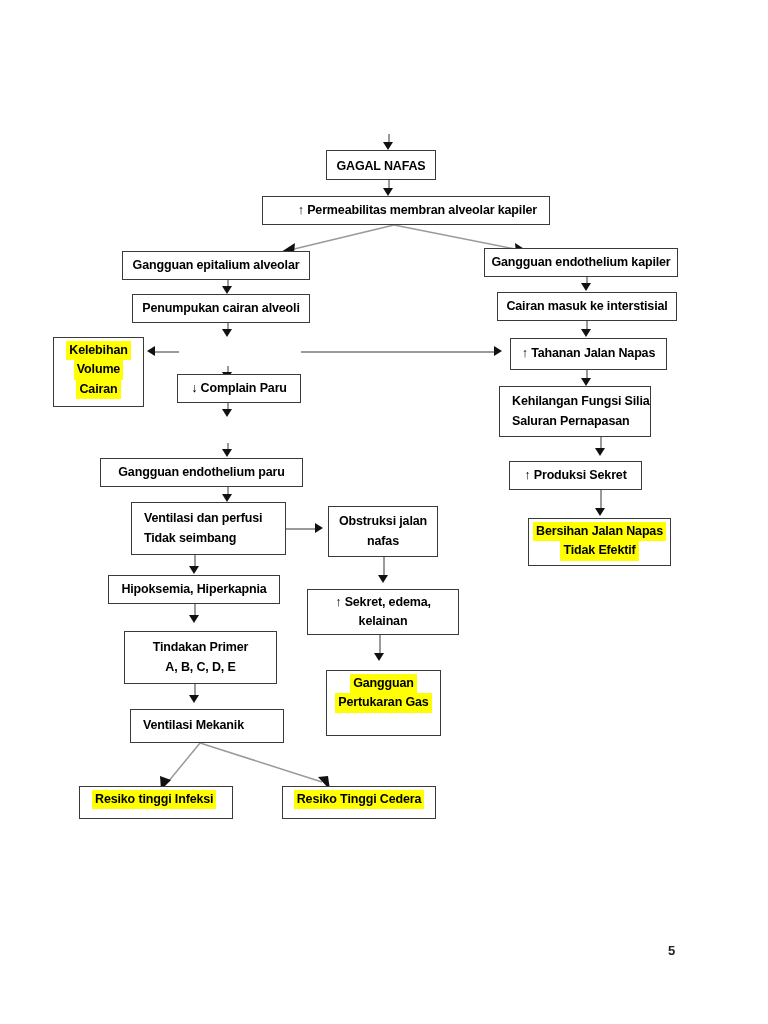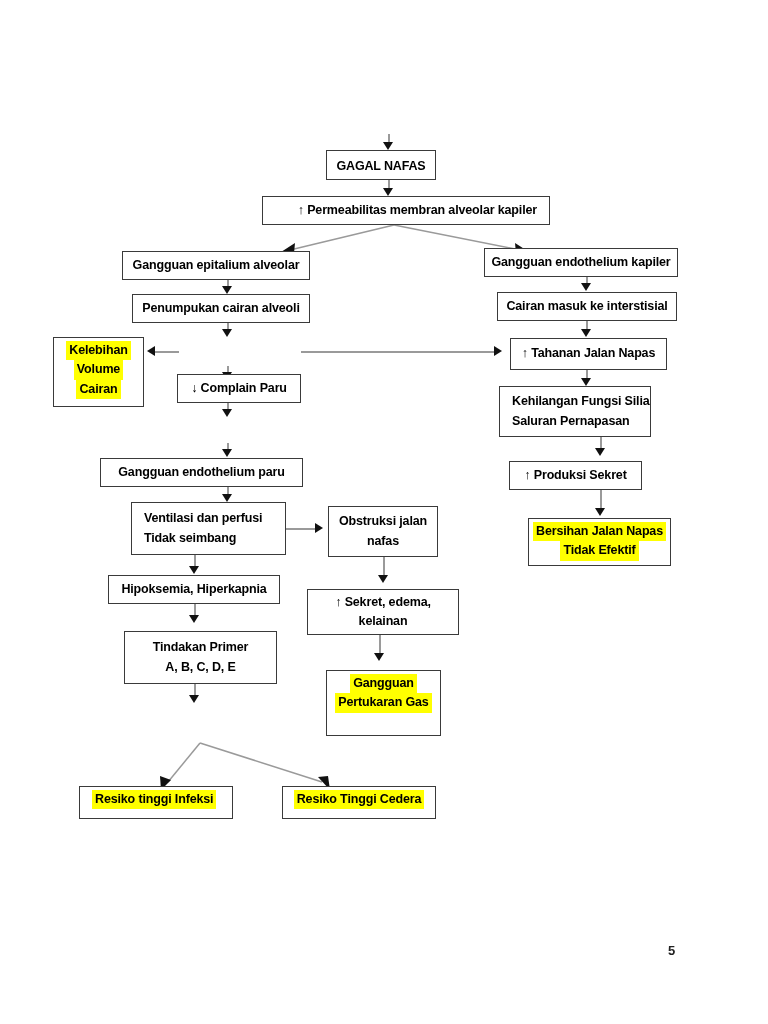--- a/index.html
+++ b/index.html
@@ -194,20 +194,23 @@
   <div class="arrow-d" style="left:189px; top:615px;"></div>
 
   <div class="node c" style="left:124px; top:631px; width:153px; height:53px;">
     <span class="ln">Tindakan Primer</span>
     <span class="ln">A, B, C, D, E</span>
   </div>
 
   <div class="vline" style="left:194px; top:684px; height:14px;"></div>
   <div class="arrow-d" style="left:189px; top:695px;"></div>
 
+  <div class="node l" style="left:130px; top:709px; width:154px; height:34px;">
+    <span class="ln">Ventilasi Mekanik</span>
+  </div>
 
   <svg class="diag" style="left:0px; top:740px;" width="768" height="60">
     <line x1="200" y1="3" x2="168" y2="42" stroke="#9a9a9a" stroke-width="1.5"></line>
     <line x1="200" y1="3" x2="322" y2="42" stroke="#9a9a9a" stroke-width="1.5"></line>
     <polygon points="161,50 160,36 171,40" fill="#111111"></polygon>
     <polygon points="330,50 318,37 328,36" fill="#111111"></polygon>
   </svg>
 
   <div class="node hlbox l" style="left:79px; top:786px; width:154px; height:33px;">
     <span class="ln hl">Resiko tinggi Infeksi</span>

